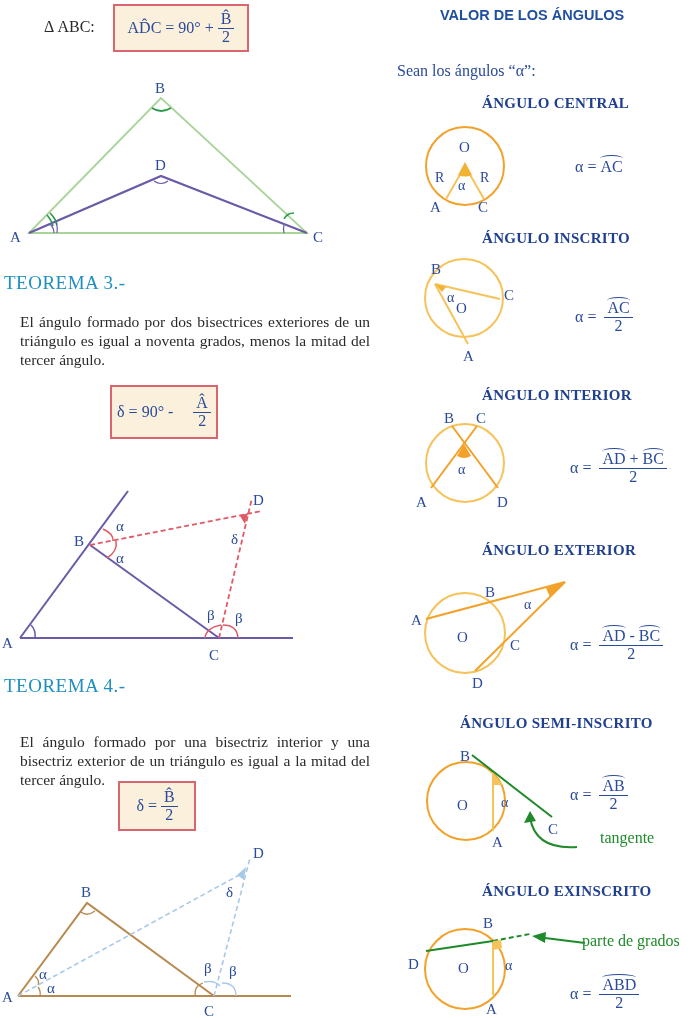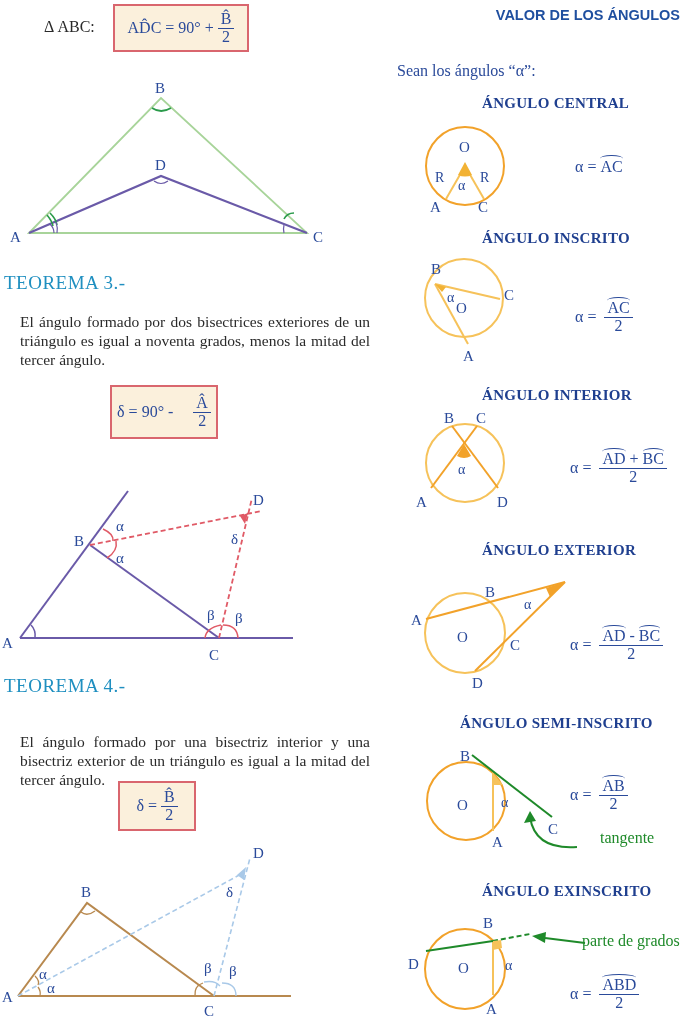--- a/index.html
+++ b/index.html
@@ -14,21 +14,21 @@
   .formula-box {
     position:absolute; background:#fbf0dc; border:2px solid #d9666e;
     display:flex; align-items:center; justify-content:center;
     color:#2a4a9a; font-size:16px;
   }
   .frac { display:inline-flex; flex-direction:column; align-items:center; vertical-align:middle; margin-left:4px; line-height:1.05; }
   .frac .num { border-bottom:1px solid #2a4a9a; padding:0 3px; }
   .frac .den { padding:0 3px; }
   .teorema { position:absolute; left:4px; font-size:19px; color:#1f8fc0; letter-spacing:0.5px; }
   .para { position:absolute; left:20px; width:350px; font-size:15.5px; line-height:19px; color:#2a2a2a; text-align:justify; }
-  .sec-title { position:absolute; font-family:"Liberation Sans", "DejaVu Sans", sans-serif; font-weight:bold; color:#1f4f9f; font-size:14.5px; text-align:right; line-height:19px; }
+  .sec-title { position:absolute; font-family:"Liberation Sans", "DejaVu Sans", sans-serif; font-weight:bold; color:#1f4f9f; font-size:14.5px; text-align:left; line-height:19px; }
   .angle-title { position:absolute; font-size:15px; color:#1f3f8f; font-weight:bold; letter-spacing:0.3px; }
   .eq { position:absolute; font-size:16px; color:#2a4a9a; display:flex; align-items:center; }
   .arc { position:relative; display:inline-block; }
   .arc::before { content:""; position:absolute; left:0; right:0; top:-3px; height:6px; border-top:1px solid #2a4a9a; border-radius:50% 50% 0 0; }
   svg { position:absolute; overflow:visible; }
   svg text { font-family:"Liberation Serif", "DejaVu Serif", serif; }
 </style>
 </head>
 <body>
 

